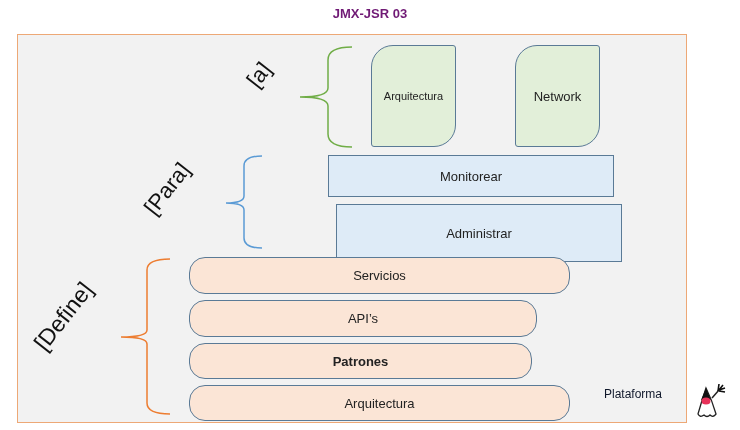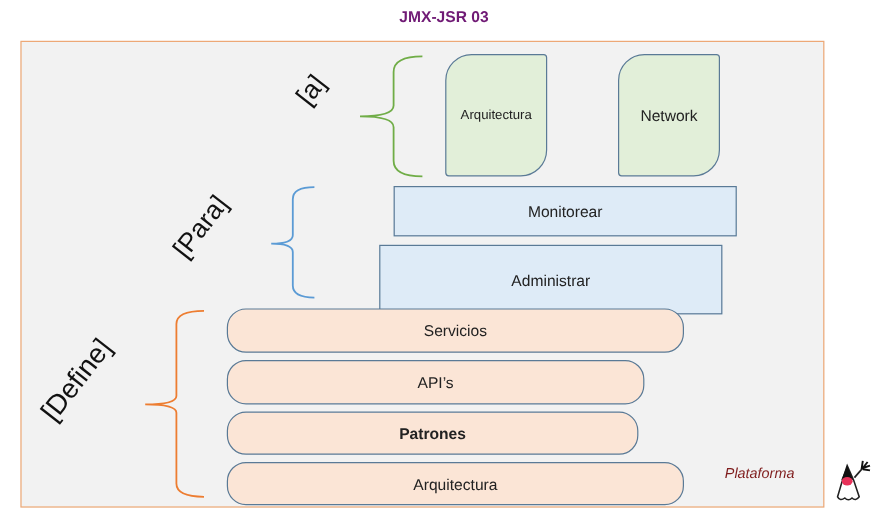--- a/index.html
+++ b/index.html
@@ -10,21 +10,21 @@
   .frame { position:absolute; left:17px; top:34px; width:670px; height:389px;
            background:#f2f2f2; border:1.5px solid #eda876; box-sizing:border-box; }
   .box { position:absolute; display:flex; align-items:center; justify-content:center;
          box-sizing:border-box; font-size:13px; color:#222; }
   .green { background:#e2efd9; border:1.3px solid #5a7a96; border-radius:22px 3px 22px 3px; }
   .blue  { background:#deebf7; border:1.3px solid #5a7a96;margin-left:48px; }
   .peach { background:#fbe5d6; border:1.3px solid #5a7a96; border-radius:16px; }
   .rot { position:absolute; transform-origin:center center; white-space:nowrap; color:#111; }
   svg.brace { position:absolute; left:0; top:0; overflow:visible; }
   .plat { position:absolute; left:593px; top:386px; width:80px; text-align:center;
-          font-style:italic; font-size:12px; line-height:16px; color:#7f1d1d; }
+          font-size:12px; line-height:16px; color:#0f172a; }
   .duke { position:absolute; left:692px; top:378px; }
 </style>
 </head>
 <body>
 
 <div class="title">JMX-JSR 03</div>
 
 <div class="frame"></div>
 
 <svg class="brace" width="740" height="430">
@@ -40,21 +40,21 @@
 <div class="box green" style="left:371px; top:45px; width:85px; height:102px; font-size:11px;">
   <span>Arquitectura</span>
 </div>
 <div class="box green" style="left:481px; top:45px; width:85px; height:102px;margin-left:34px;">
   <span>Network</span>
 </div>
 
 <div class="box blue" style="left:280px; top:155px; width:286px; height:42px;">
   <span>Monitorear</span>
 </div>
-<div class="box blue" style="left:268px; top:204px; width:286px; height:58px;">
+<div class="box blue" style="left:288px; top:204px; width:286px; height:58px;">
   <span>Administrar</span>
 </div>
 
 <div class="box peach" style="left:189px; top:257px; width:381px; height:37px;">
   <span>Servicios</span>
 </div>
 <div class="box peach" style="left:189px; top:300px; width:348px; height:37px;">
   <span>API’s</span>
 </div>
 <div class="box peach" style="left:189px; top:343px; width:343px; height:36px;font-weight:bold;">

